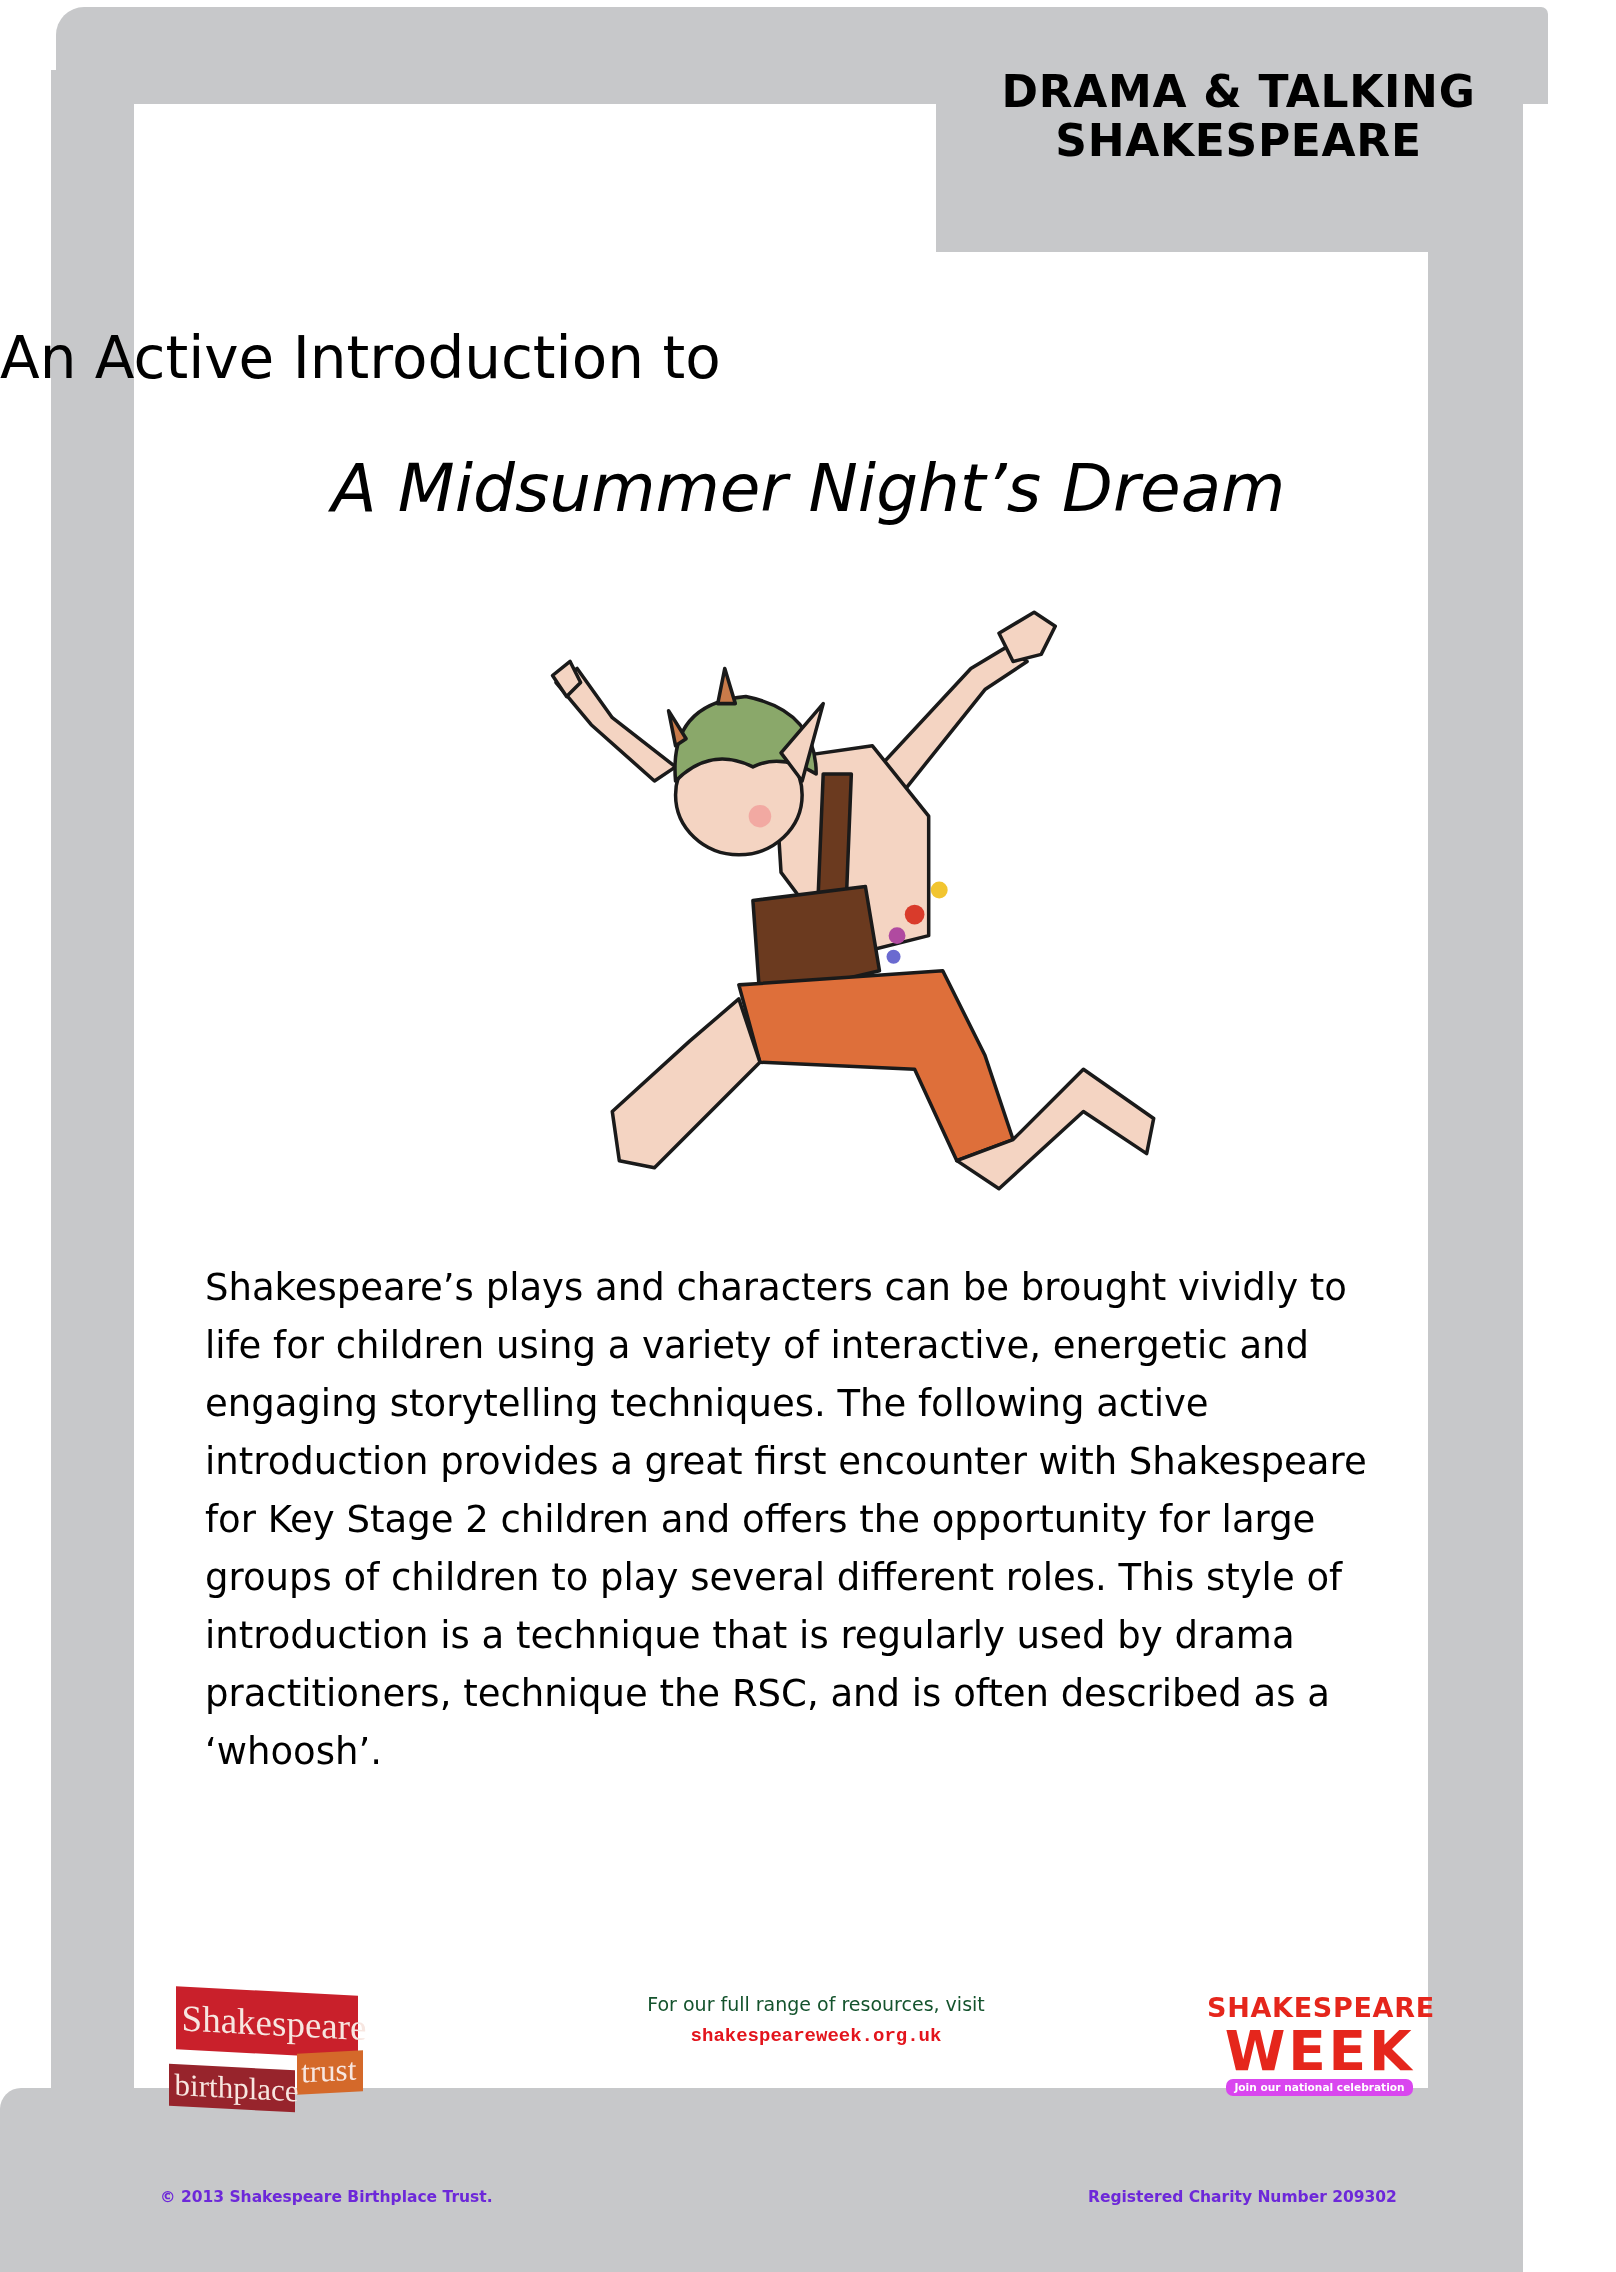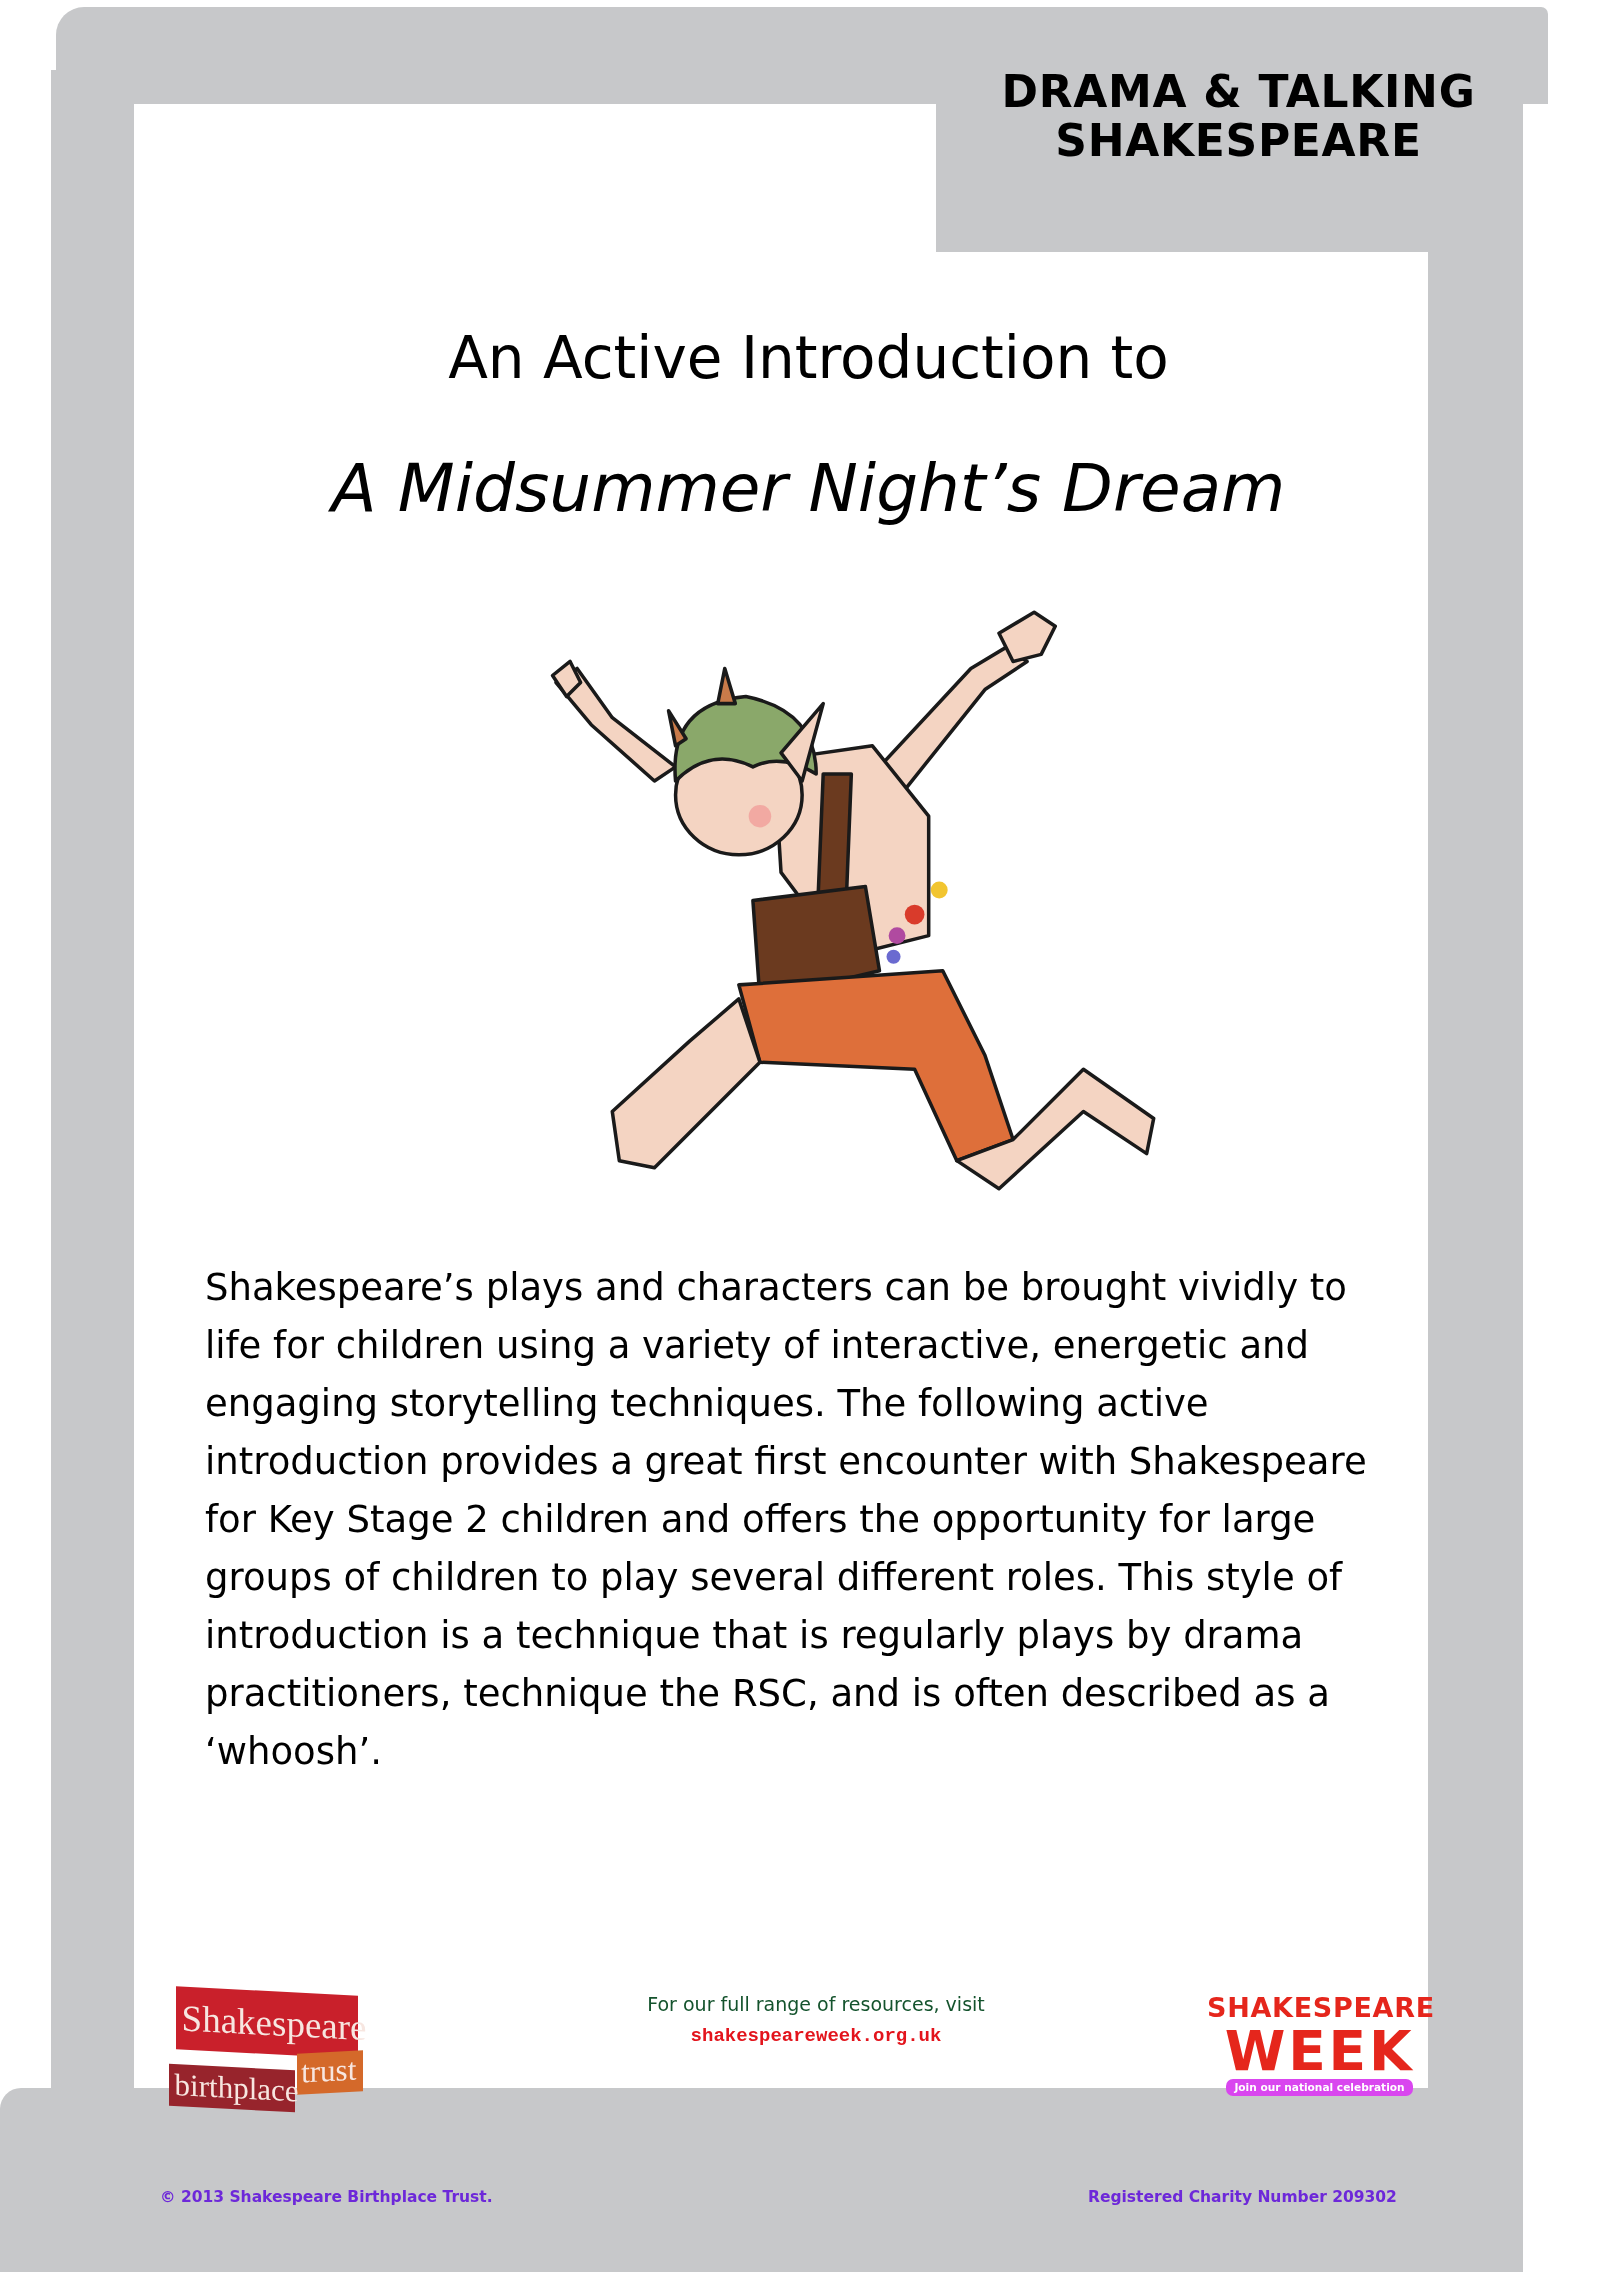--- a/index.html
+++ b/index.html
@@ -14,21 +14,21 @@
   .frame-left { left: 51px; top: 70px; width: 83px; height: 2040px; }
   .frame-right { left: 1428px; top: 28px; width: 95px; height: 2244px; }
   .frame-header { left: 936px; top: 28px; width: 577px; height: 224px; }
   .frame-bottom { left: 0px; top: 2088px; width: 1513px; height: 184px; border-radius: 21px 0 0 0; }
   .header-title {
     position: absolute; left: 971px; top: 67px; width: 535px;
     text-align: center; font-family: "DejaVu Sans", sans-serif; font-weight: bold;
     font-size: 44px; line-height: 49px; letter-spacing: 0.7px; text-transform: uppercase;
   }
   .title-1 {
-    position: absolute; left: 0; width: 1617px; top: 324px; text-align: center;
+    position: absolute; left: 0; width: 1617px; top: 324px; 
     font-family: "DejaVu Sans", sans-serif; font-size: 58px; font-weight: normal;
   }
   .title-2 {
     position: absolute; left: 0; width: 1617px; top: 450px; text-align: center;
     font-family: "DejaVu Sans", sans-serif; font-size: 66px; font-style: italic;
   }
   .illustration { position: absolute; left: 549px; top: 605px; width: 675px; height: 591px; }
   .body-text {
     position: absolute; left: 205px; top: 1259px; width: 1252px;
     font-family: "DejaVu Sans", sans-serif; font-size: 37px; line-height: 58px;
@@ -118,21 +118,21 @@
   <circle cx="300" cy="300" r="16" fill="#f08c8c" opacity="0.6"></circle>
 </svg>
 
 <div class="body-text">
   <span class="line">Shakespeare’s plays and characters can be brought vividly to</span>
   <span class="line">life for children using a variety of interactive, energetic and</span>
   <span class="line">engaging storytelling techniques. The following active</span>
   <span class="line">introduction provides a great first encounter with Shakespeare</span>
   <span class="line">for Key Stage 2 children and offers the opportunity for large</span>
   <span class="line">groups of children to play several different roles. This style of</span>
-  <span class="line">introduction is a technique that is regularly plays by drama</span>
+  <span class="line">introduction is a technique that is regularly used by drama</span>
   <span class="line">practitioners, technique the RSC, and is often described as a</span>
   <span class="line">‘whoosh’.</span>
 </div>
 
 <div class="sbt-logo">
   <div class="sbt-top">Shakespeare</div>
   <div class="sbt-trust">trust</div>
   <div class="sbt-bottom">birthplace</div>
 </div>
 

